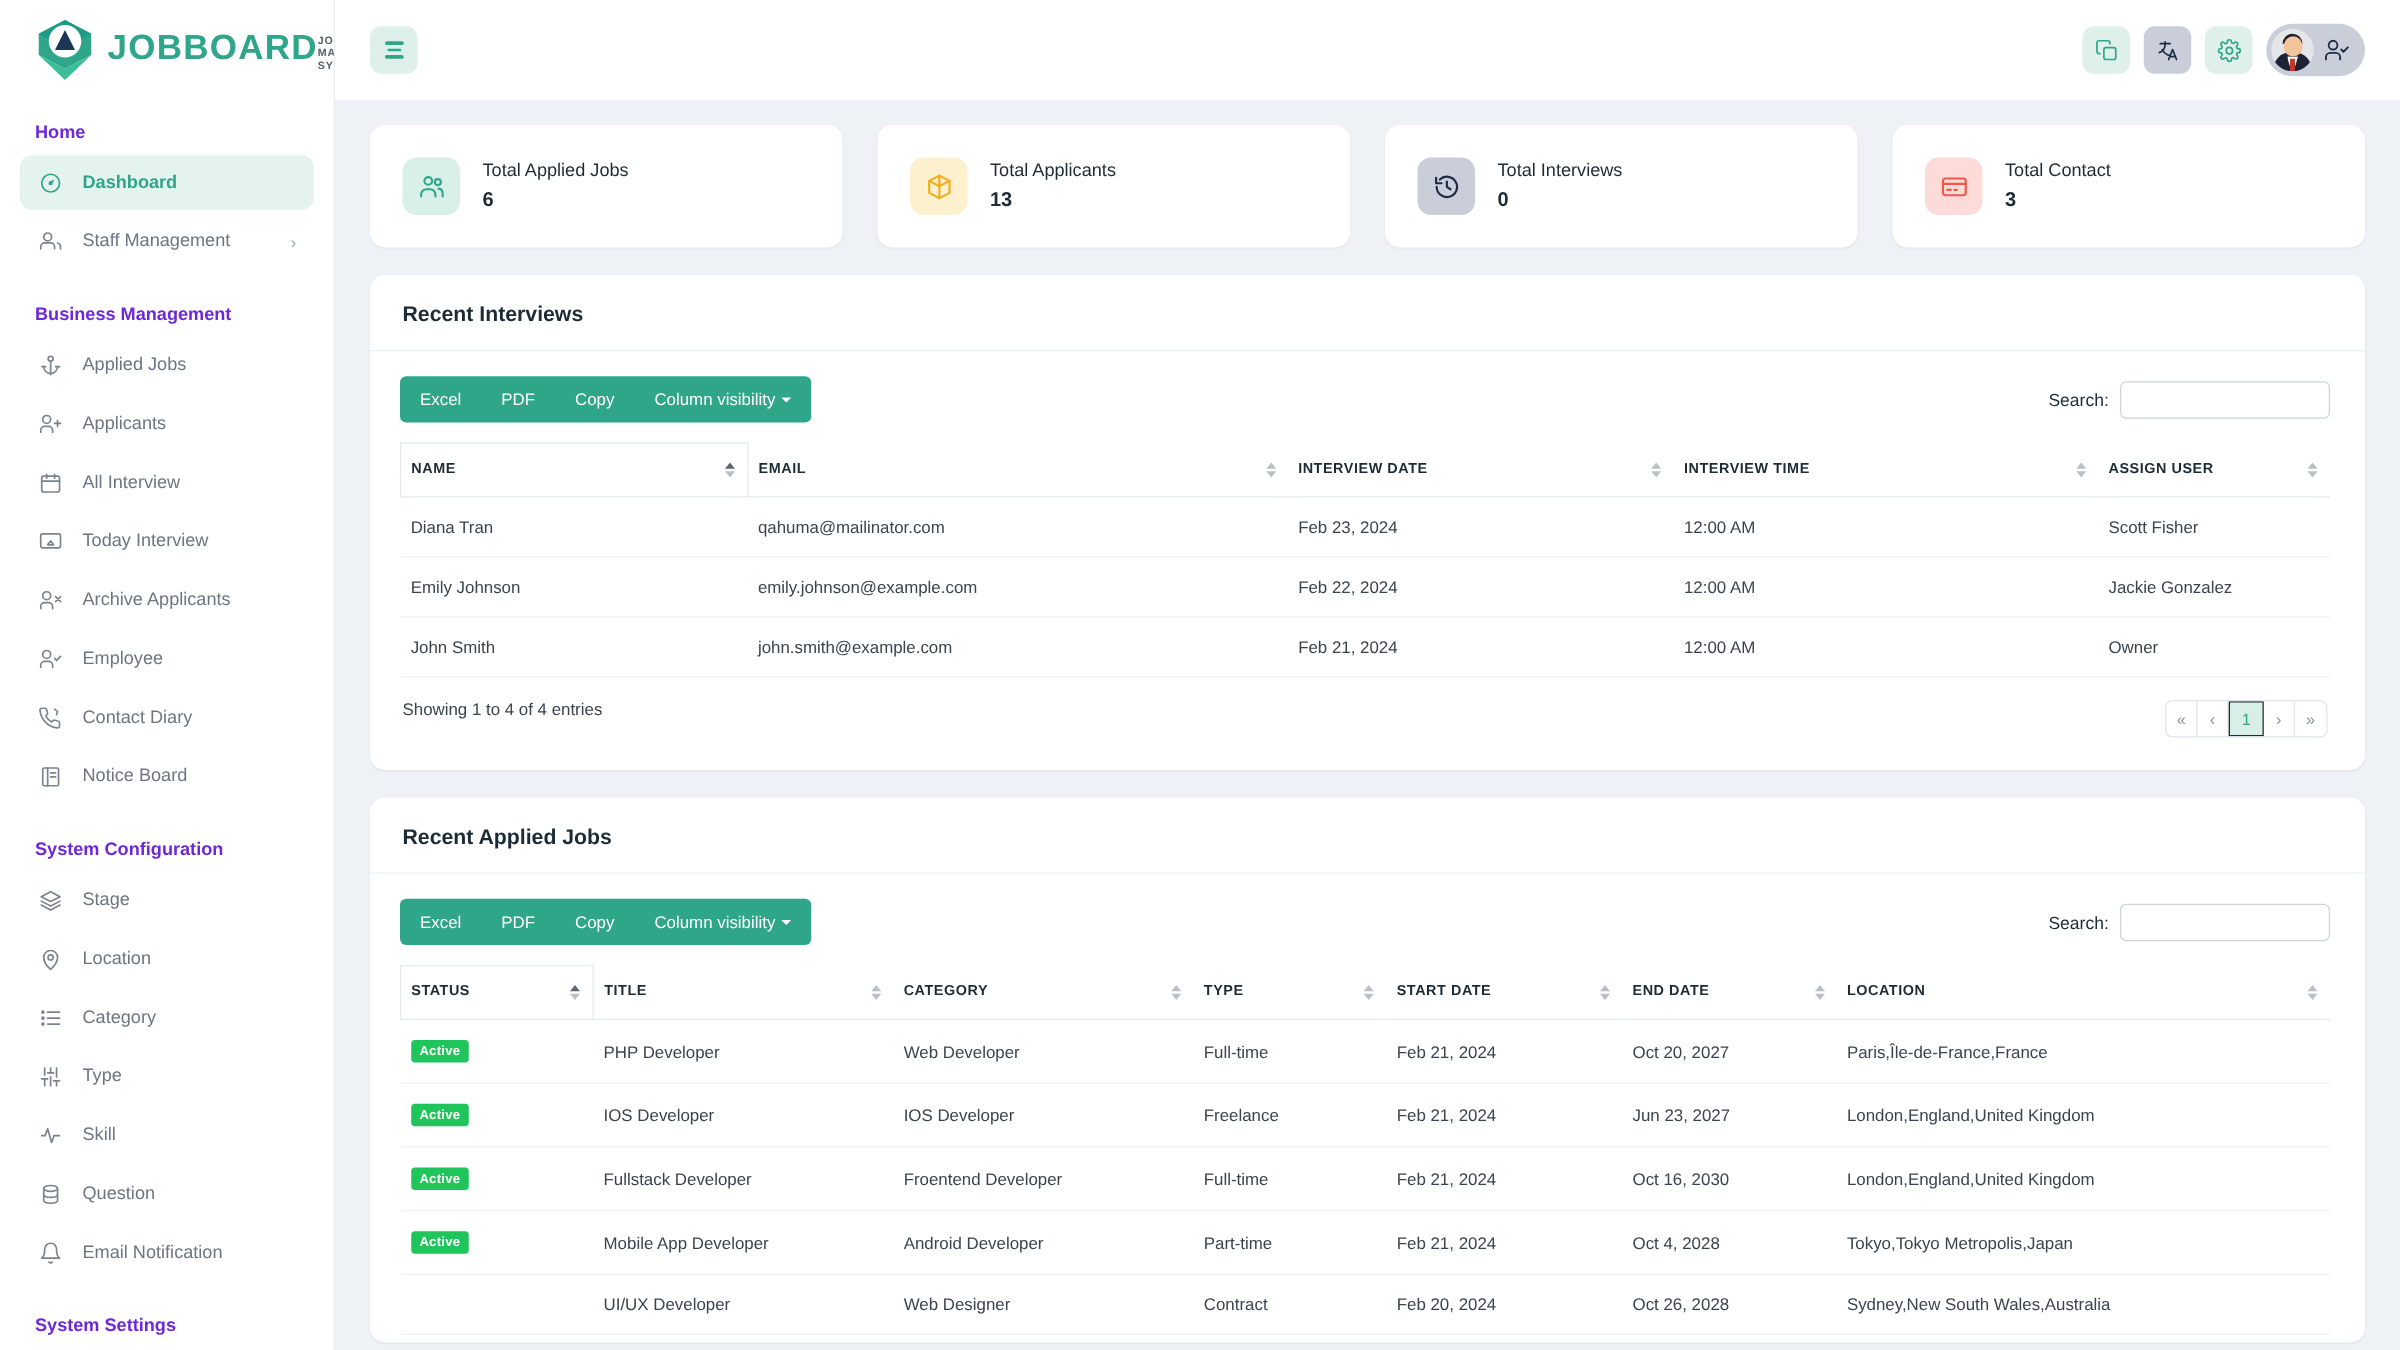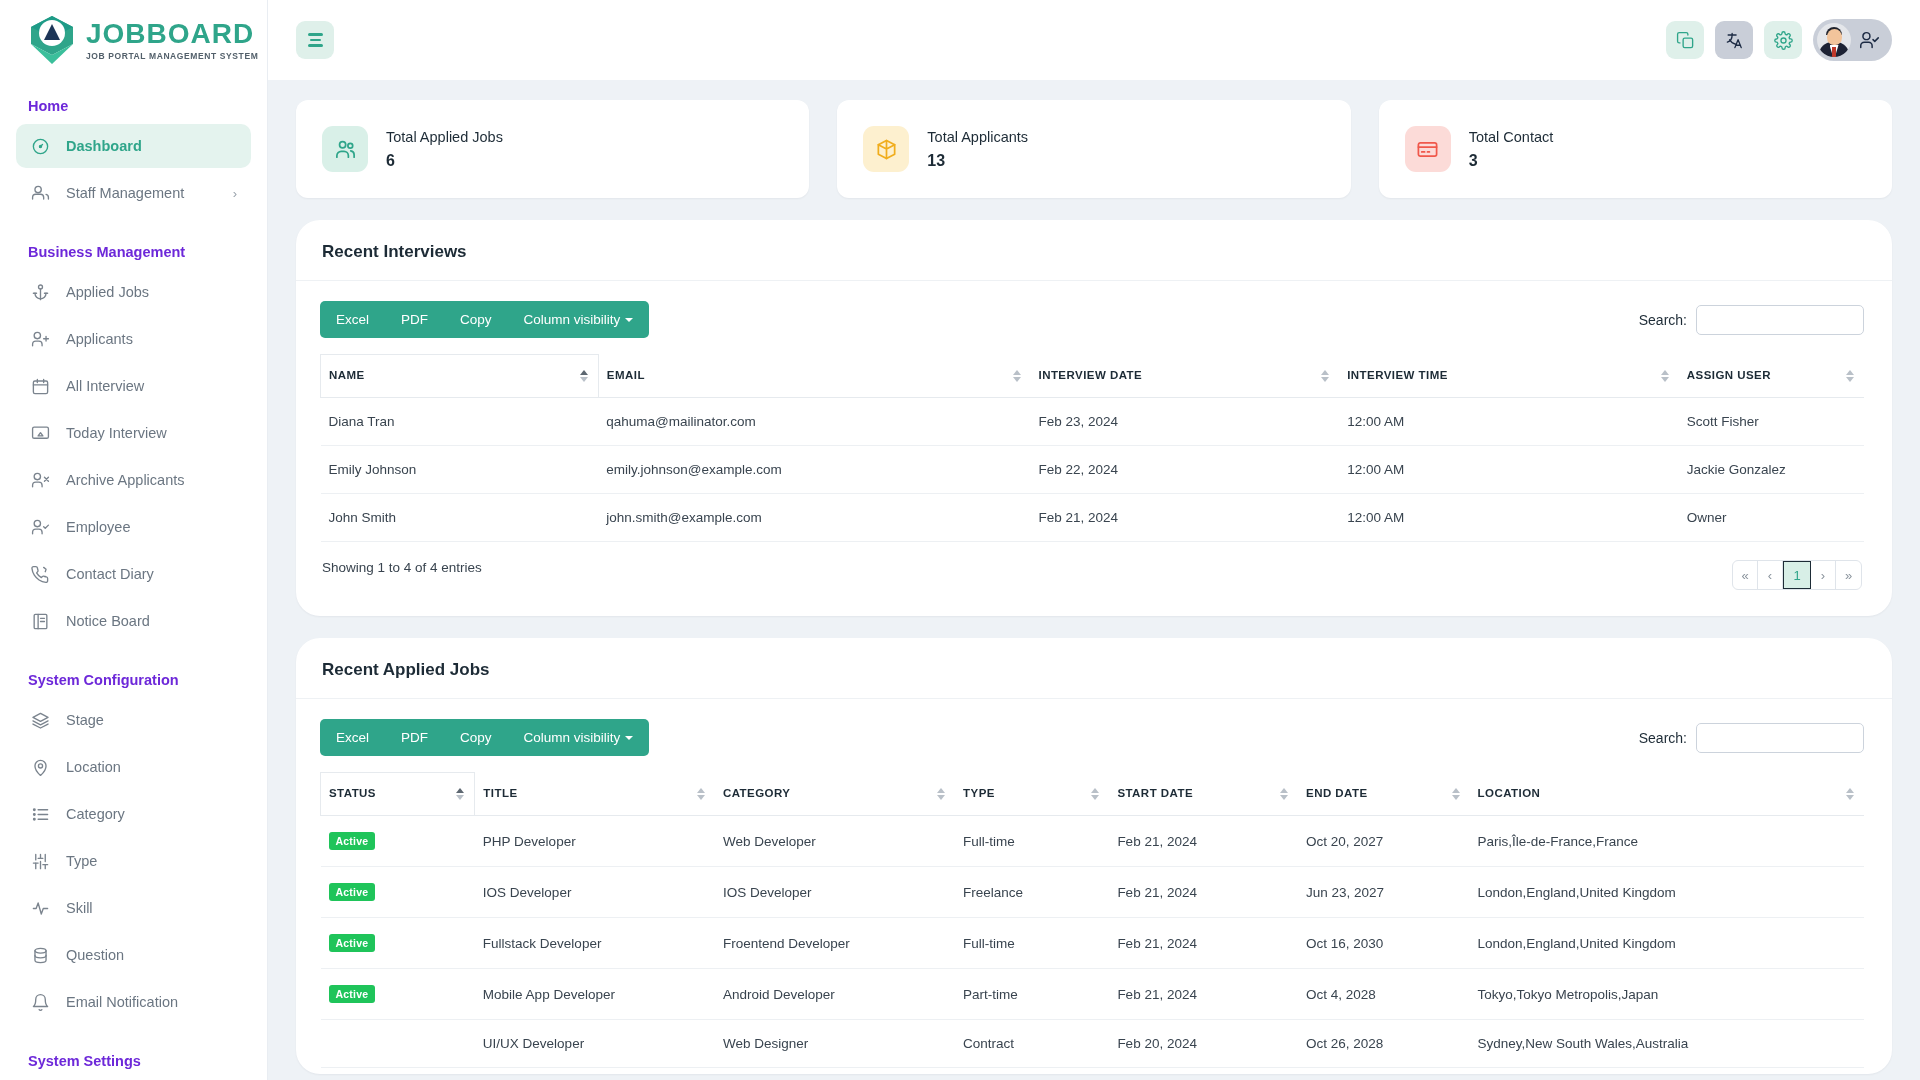--- a/index.html
+++ b/index.html
@@ -17,21 +17,21 @@
     background: #ffffff;
     border-right: 1px solid #e9edf2;
     overflow: hidden;
     position: relative;
   }
   .brand {
     height: 80px; display: flex; align-items: center;
     padding-left: 28px; gap: 10px;
   }
   .brand-logo { width: 48px; height: 52px; position: relative; flex: none; }
-  .brand-text { display: flex; flex-direction: column; justify-content: center; }
+  .brand-text { display: flex; flex-direction: row; justify-content: center; }
   .brand-word {
     font-size: 28px; font-weight: 700; letter-spacing: 1px;
     color: #2fa58a; line-height: 1;
   }
   .brand-sub {
     font-size: 8.5px; font-weight: 700; letter-spacing: 0.6px;
     color: #53606b; margin-top: 3px;
   }
   .nav { padding: 4px 16px 0 16px; }
   .nav-section {
@@ -109,21 +109,21 @@
     width: 46px; height: 46px; border-radius: 11px; flex: none;
     display: flex; align-items: center; justify-content: center;
   }
   .stat-icon svg { width: 23px; height: 23px; fill: none; stroke-width: 1.8;
                    stroke-linecap: round; stroke-linejoin: round; }
   .stat-label { font-size: 14.5px; color: #1d2b36; line-height: 1.35; }
   .stat-value { font-size: 16px; font-weight: 700; color: #1d2b36; margin-top: 4px; }
 
   
   .panel {
-    background: #fff; border-radius: 24px; margin-bottom: 22px;
+    background: #fff; border-radius: 12px; margin-bottom: 22px;
     box-shadow: 0 1px 2px rgba(16,24,40,.05); overflow: hidden;
   }
   .panel-title {
     font-size: 17px; font-weight: 600; color: #1d2b36;
     padding: 22px 26px 18px 26px; border-bottom: 1px solid #eef1f4;
   }
   .panel-body { padding: 20px 28px 6px 24px; }
   .table-tools { display: flex; align-items: center; }
   .btn-group { display: flex; background: #2fa58a; border-radius: 5px; overflow: hidden; }
   .btn-group button {
@@ -441,20 +441,33 @@
                 <path d="M12 2.6 20.5 7v10L12 21.4 3.5 17V7L12 2.6z"></path>
                 <path d="M12 2.6V21.4M3.5 7 12 11.5 20.5 7"></path>
               </svg>
             </div>
             <div>
               <div class="stat-label">Total Applicants</div>
               <div class="stat-value">13</div>
             </div>
           </div>
           <div class="stat-card">
+            <div class="stat-icon" style="background:#c9ced8;color:#1d2b44">
+              <svg viewBox="0 0 24 24" style="stroke:#1d2b44">
+                <path d="M3.5 12a8.5 8.5 0 1 0 2.6-6.1"></path>
+                <path d="M3 4.5V9h4.5"></path>
+                <path d="M12 7.5V12l3 2"></path>
+              </svg>
+            </div>
+            <div>
+              <div class="stat-label">Total Interviews</div>
+              <div class="stat-value">0</div>
+            </div>
+          </div>
+          <div class="stat-card">
             <div class="stat-icon" style="background:#fcdbd8;color:#f0584b">
               <svg viewBox="0 0 24 24" style="stroke:#f0584b">
                 <rect x="2.5" y="5" width="19" height="14" rx="2"></rect>
                 <path d="M2.5 9.5h19"></path>
                 <path d="M6 14.5h3M12 14.5h2"></path>
               </svg>
             </div>
             <div>
               <div class="stat-label">Total Contact</div>
               <div class="stat-value">3</div>

